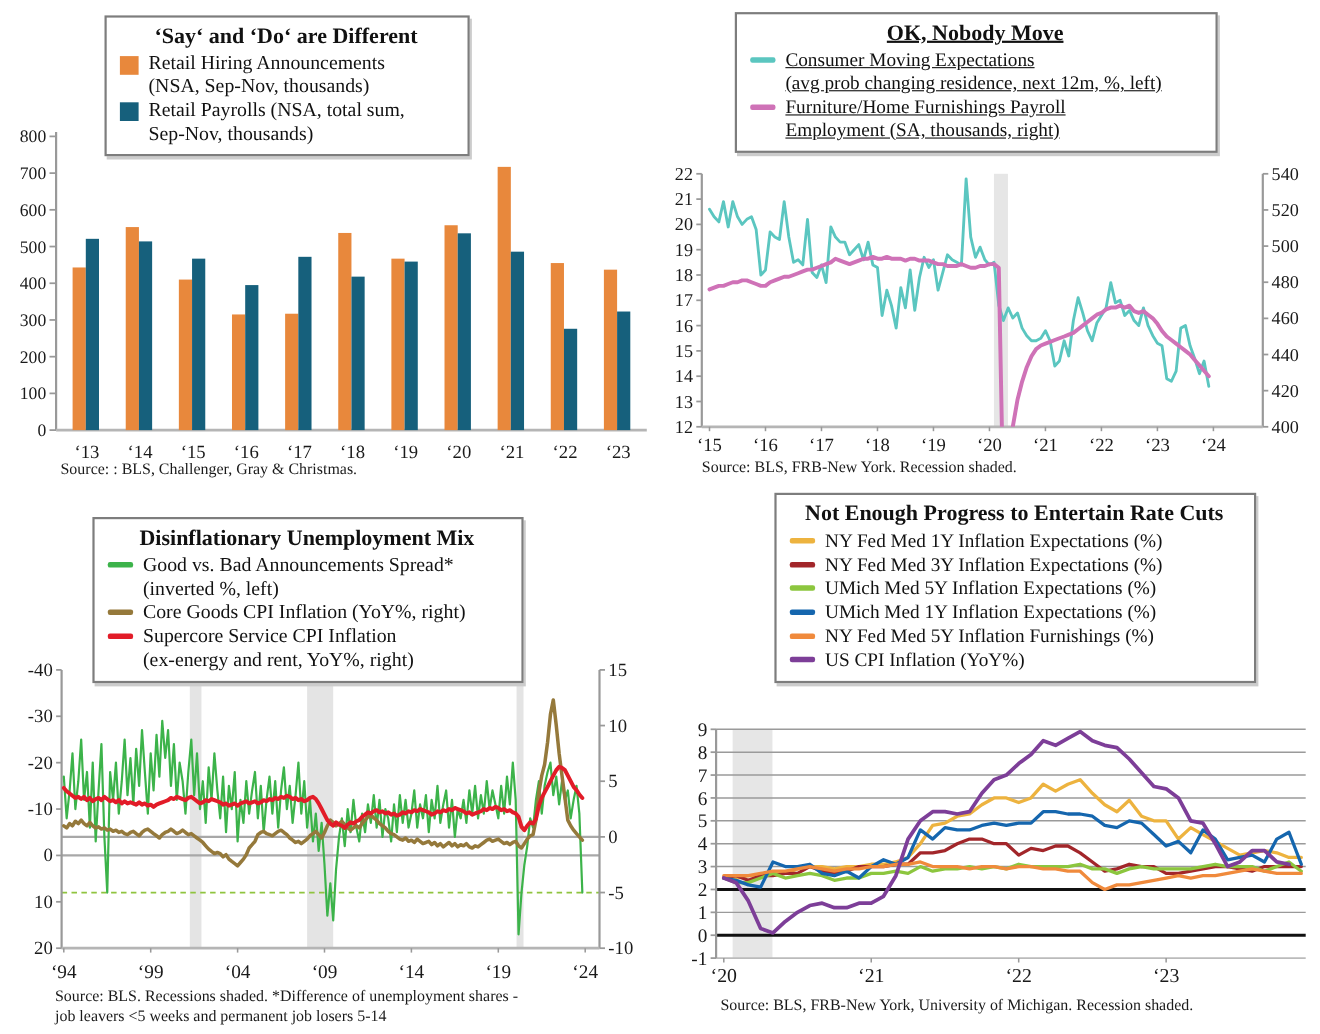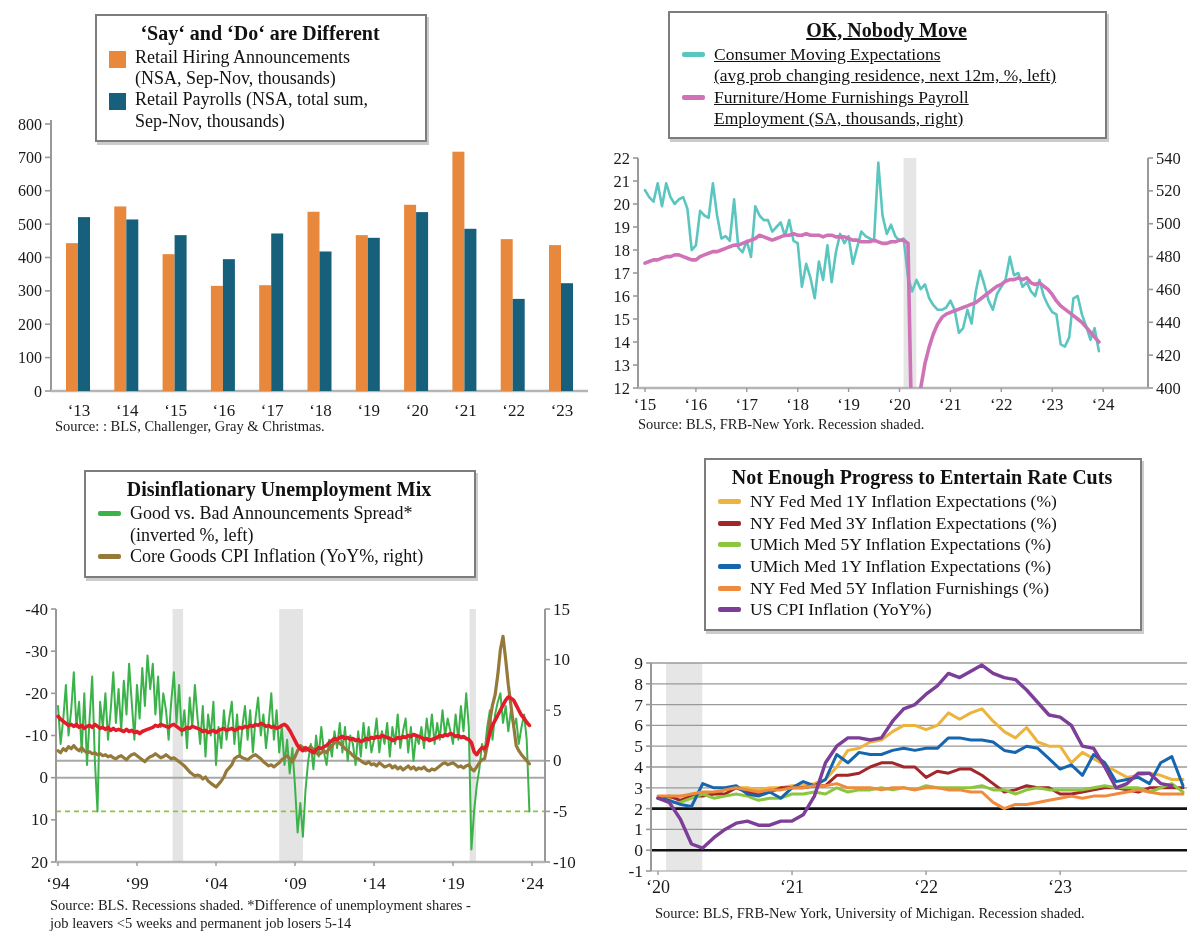--- a/index.html
+++ b/index.html
@@ -291,23 +291,27 @@
   <div class="lg lg-bl" style="left:84px;top:470px;width:392px;">
     <div class="lg-title">Disinflationary Unemployment Mix</div>
     <div class="li">
       <span class="sw dash" style="background: rgb(60, 179, 74);"></span>
       <span class="lt"><span>Good vs. Bad Announcements Spread*</span><br><span>(inverted %, left)</span></span>
     </div>
     <div class="li">
       <span class="sw dash" style="background: rgb(149, 121, 59);"></span>
       <span class="lt"><span>Core Goods CPI Inflation (YoY%, right)</span></span>
     </div>
+    <div class="li">
+      <span class="sw dash" style="background: rgb(226, 28, 40);"></span>
+      <span class="lt"><span>Supercore Service CPI Inflation</span><br><span>(ex-energy and rent, YoY%, right)</span></span>
+    </div>
   </div>
 
-  <div class="lg lg-br" style="left:704px;top:458px;width:438px;">
+  <div class="lg lg-br" style="left:704px;top:448px;width:438px;">
     <div class="lg-title">Not Enough Progress to Entertain Rate Cuts</div>
     <div class="li">
       <span class="sw dash" style="background: rgb(237, 179, 63);"></span>
       <span class="lt"><span>NY Fed Med 1Y Inflation Expectations (%)</span></span>
     </div>
     <div class="li">
       <span class="sw dash" style="background: rgb(162, 38, 42);"></span>
       <span class="lt"><span>NY Fed Med 3Y Inflation Expectations (%)</span></span>
     </div>
     <div class="li">

